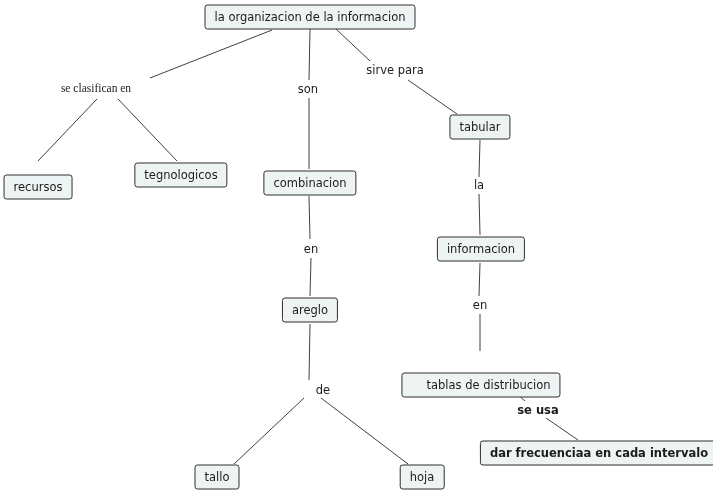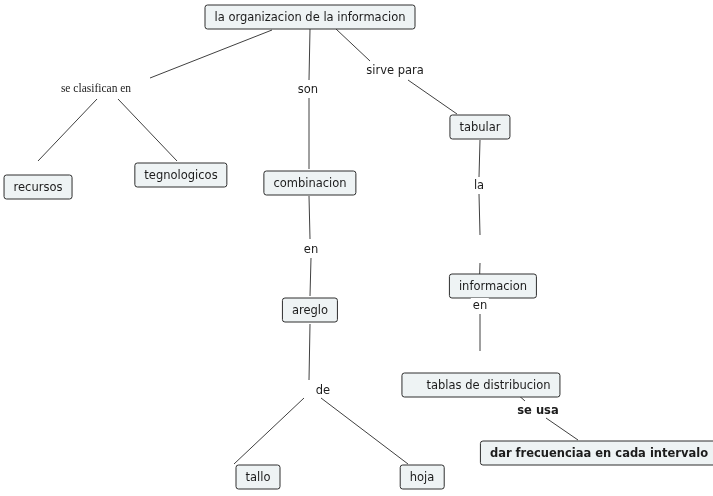--- a/index.html
+++ b/index.html
@@ -68,24 +68,24 @@
     <line class="edge" x1="480" y1="314" x2="480" y2="351"></line>
     <line class="edge" x1="499" y1="378" x2="525" y2="401"></line>
     <line class="edge" x1="546" y1="418" x2="578" y2="440"></line>
   </svg>
 
   <div class="node" style="left:310px;top:17px;">la organizacion de la informacion</div>
   <div class="node" style="left:38px;top:175px;margin-top:12px;">recursos</div>
   <div class="node" style="left:181px;top:175px;">tegnologicos</div>
   <div class="node" style="left:310px;top:183px;">combinacion</div>
   <div class="node" style="left:480px;top:127px;">tabular</div>
-  <div class="node" style="left:493px;top:249px;margin-top:37px;">informacion</div>
+  <div class="node" style="left:481px;top:249px;">informacion</div>
   <div class="node" style="left:310px;top:310px;">areglo</div>
   <div class="node" style="left:481px;top:385px;padding-left:24px;">tablas de distribucion</div>
-  <div class="node" style="left:217px;top:477px;margin-left:41px;">tallo</div>
+  <div class="node" style="left:217px;top:477px;">tallo</div>
   <div class="node" style="left:422px;top:477px;">hoja</div>
   <div class="node" style="left:599px;top:453px;font-weight:bold;">dar frecuenciaa en cada intervalo</div>
 
   <span class="link-label" style="left:96px;top:88px;font-family:Liberation Serif, serif;">se clasifican en</span>
   <span class="link-label" style="left:308px;top:89px;">son</span>
   <span class="link-label" style="left:395px;top:70px;">sirve para</span>
   <span class="link-label" style="left:479px;top:185px;">la</span>
   <span class="link-label" style="left:311px;top:249px;">en</span>
   <span class="link-label" style="left:480px;top:305px;">en</span>
   <span class="link-label" style="left:323px;top:390px;">de</span>

